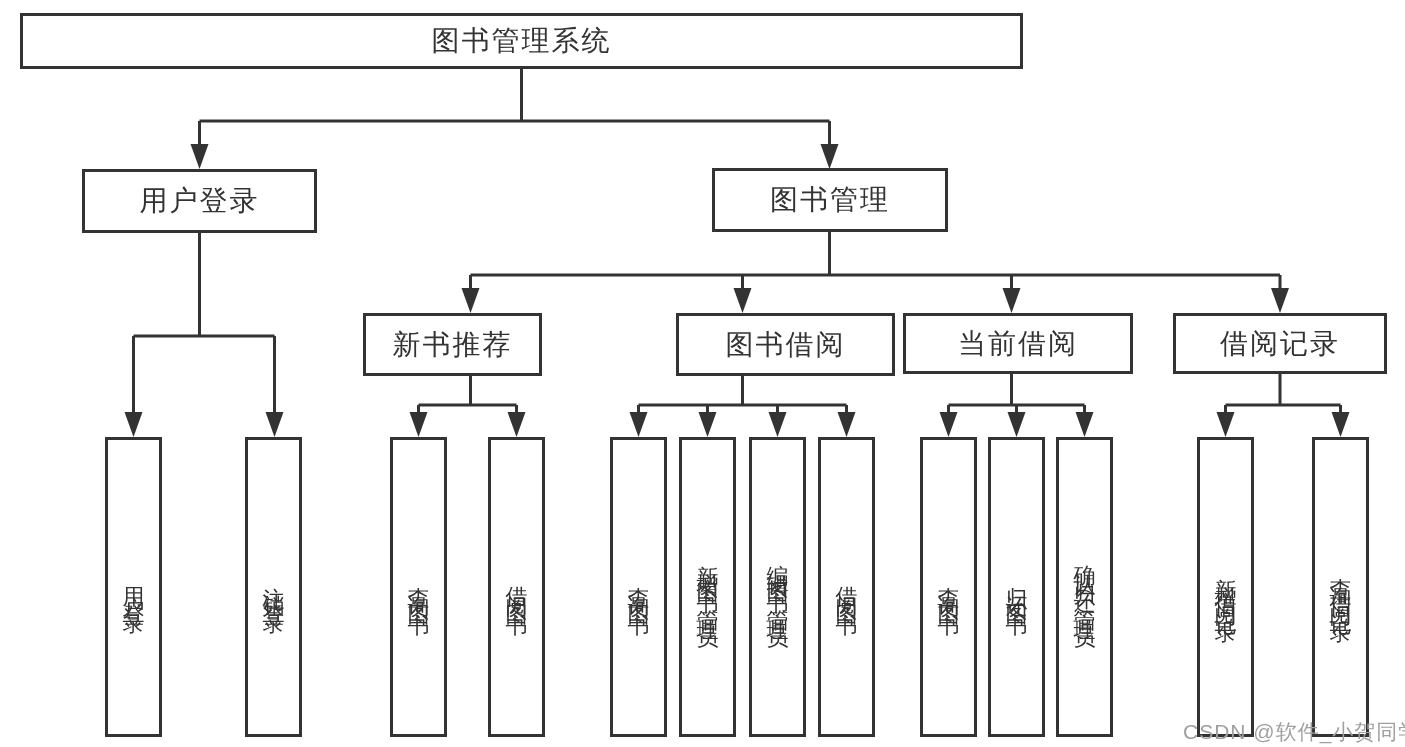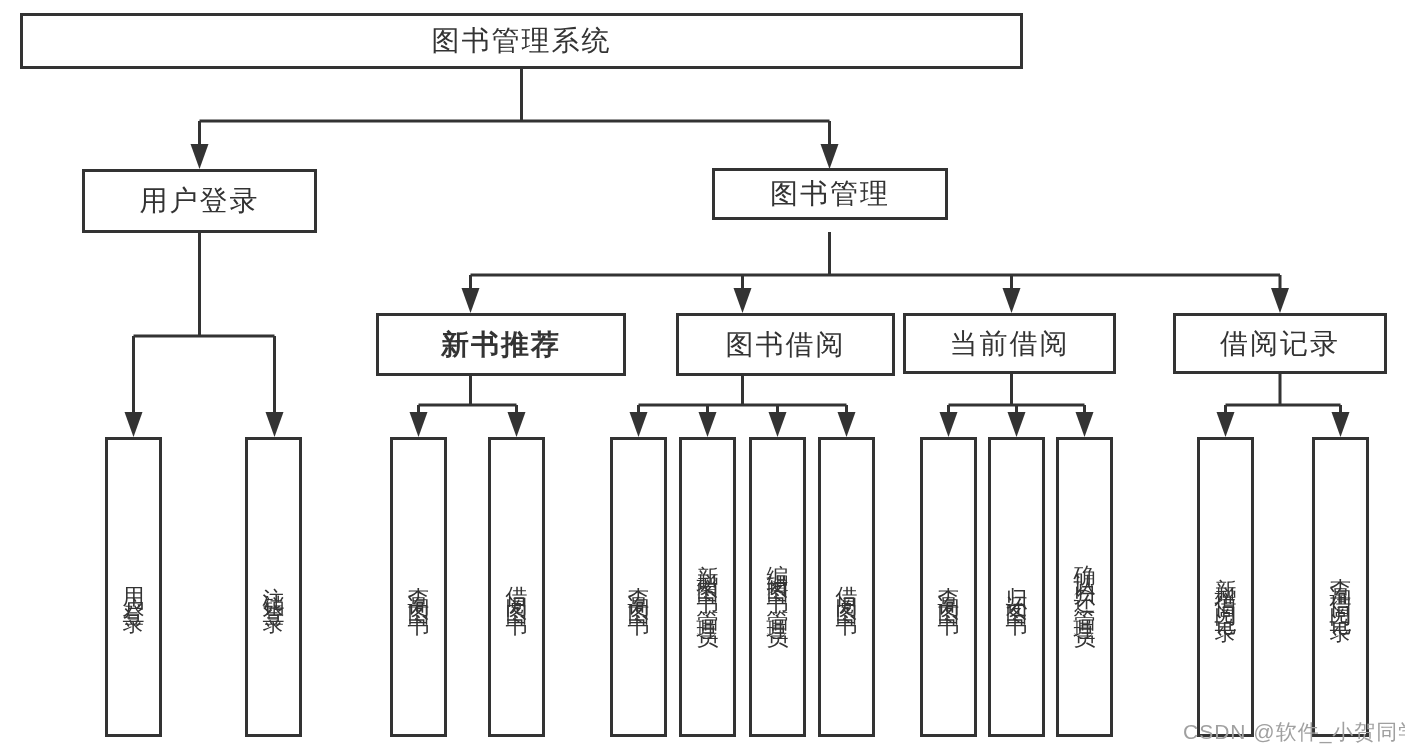--- a/index.html
+++ b/index.html
@@ -22,25 +22,25 @@
     display:flex;align-items:center;justify-content:center;
   }
   .leaf span{
     writing-mode:vertical-rl;text-orientation:mixed;
     font-size:22px;letter-spacing:9px;line-height:1;color:#333333;
   }
   
   #root{left:20px;top:13px;width:1003px;height:56px;}
   
   #n-user{left:82px;top:169px;width:235px;height:64px;}
-  #n-book{left:712px;top:168px;width:236px;height:52px;justify-content:center;}
+  #n-book{left:712px;top:168px;width:236px;height:64px;justify-content:center;}
   
-  #n-new{left:376px;top:313px;width:250px;height:63px;font-weight:bold;}
+  #n-new{left:363px;top:313px;width:179px;height:63px;}
   #n-borrow{left:633px;top:313px;width:219px;height:63px;margin-left:43px;}
-  #n-current{left:903px;top:313px;width:213px;height:61px;}
+  #n-current{left:903px;top:313px;width:230px;height:61px;}
   #n-records{left:1173px;top:313px;width:214px;height:61px;}
   
   #lf1{left:105px;}  #lf2{left:245px;}
   #lf3{left:390px;}  #lf4{left:488px;}
   #lf5{left:610px;}  #lf6{left:679px;}
   #lf7{left:749px;}  #lf8{left:818px;}
   #lf9{left:920px;}  #lf10{left:988px;} #lf11{left:1056px;}
   #lf12{left:1197px;} #lf13{left:1312px;}
   #watermark{
     position:absolute;left:1183px;top:718px;

